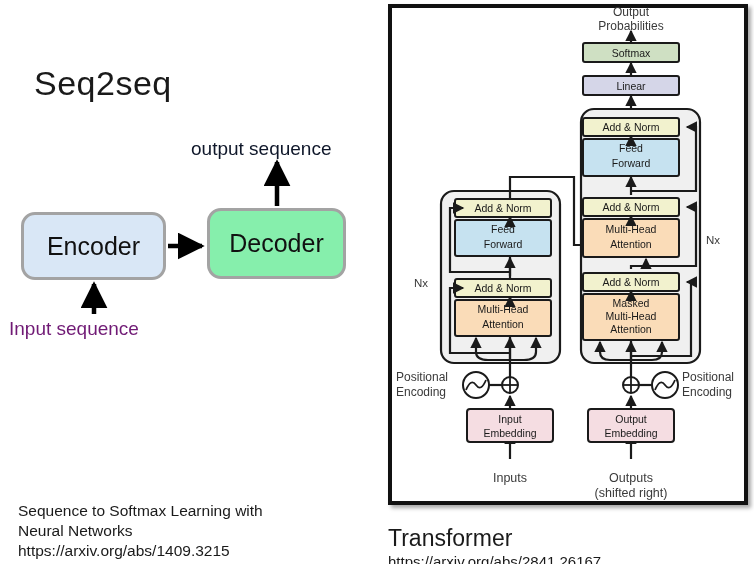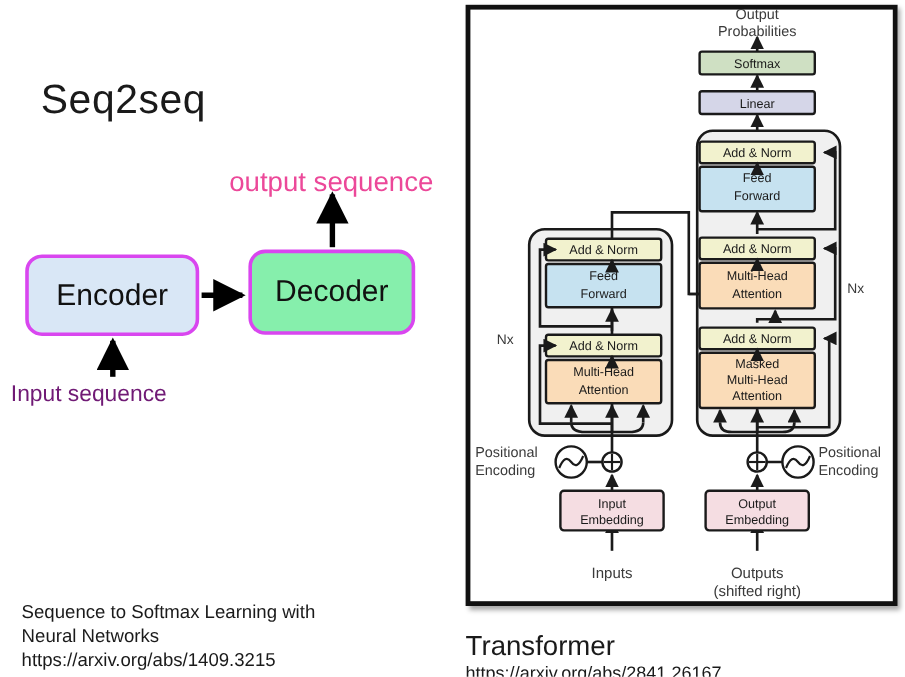--- a/index.html
+++ b/index.html
@@ -16,31 +16,31 @@
   #seq2seq-panel { position:absolute; left:0; top:16px; width:388px; height:560px; }
 
   #seq2seq-title {
     position:absolute; left:34px; top:48px;
     font-size:34px; color:#1a1a1a; letter-spacing:0.5px;
     white-space:nowrap;
   }
 
   .s2s-box {
     position:absolute;
-    border:3px solid #d946ef;
+    border:3px solid #a3a3a3;
     border-radius:14px;
     display:flex; align-items:center; justify-content:center;
     font-size:25px; color:#111;
   }
   #encoder-box { left:21px; top:196px; width:145px; height:68px; background:#d9e7f6; }
   #decoder-box { left:207px; top:192px; width:139px; height:71px; background:#86efac; }
 
   #output-seq-label {
     position:absolute; left:191px; top:122px;
-    font-size:23px; color:#ec4899; white-space:nowrap;
+    font-size:19px; color:#0f172a; white-space:nowrap;
   }
   #input-seq-label {
     position:absolute; left:9px; top:302px;
     font-size:19px; color:#701a75; white-space:nowrap;
   }
 
   #s2s-citation {
     position:absolute; left:18px; top:485px;
     font-size:15.5px; color:#1a1a1a; line-height:20px;
   }

